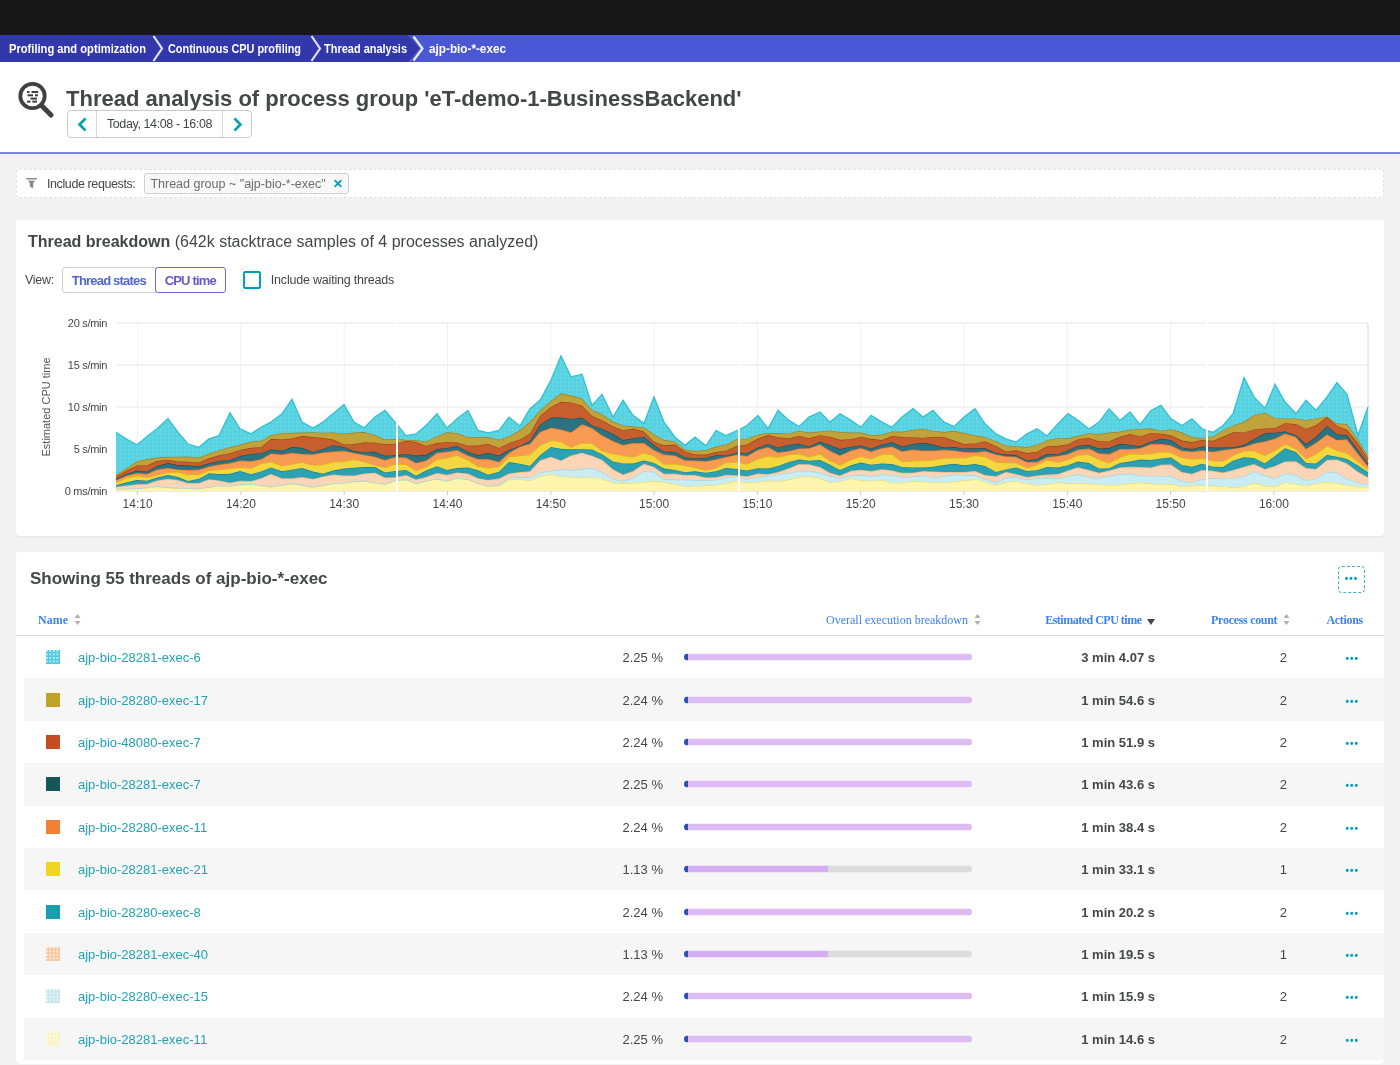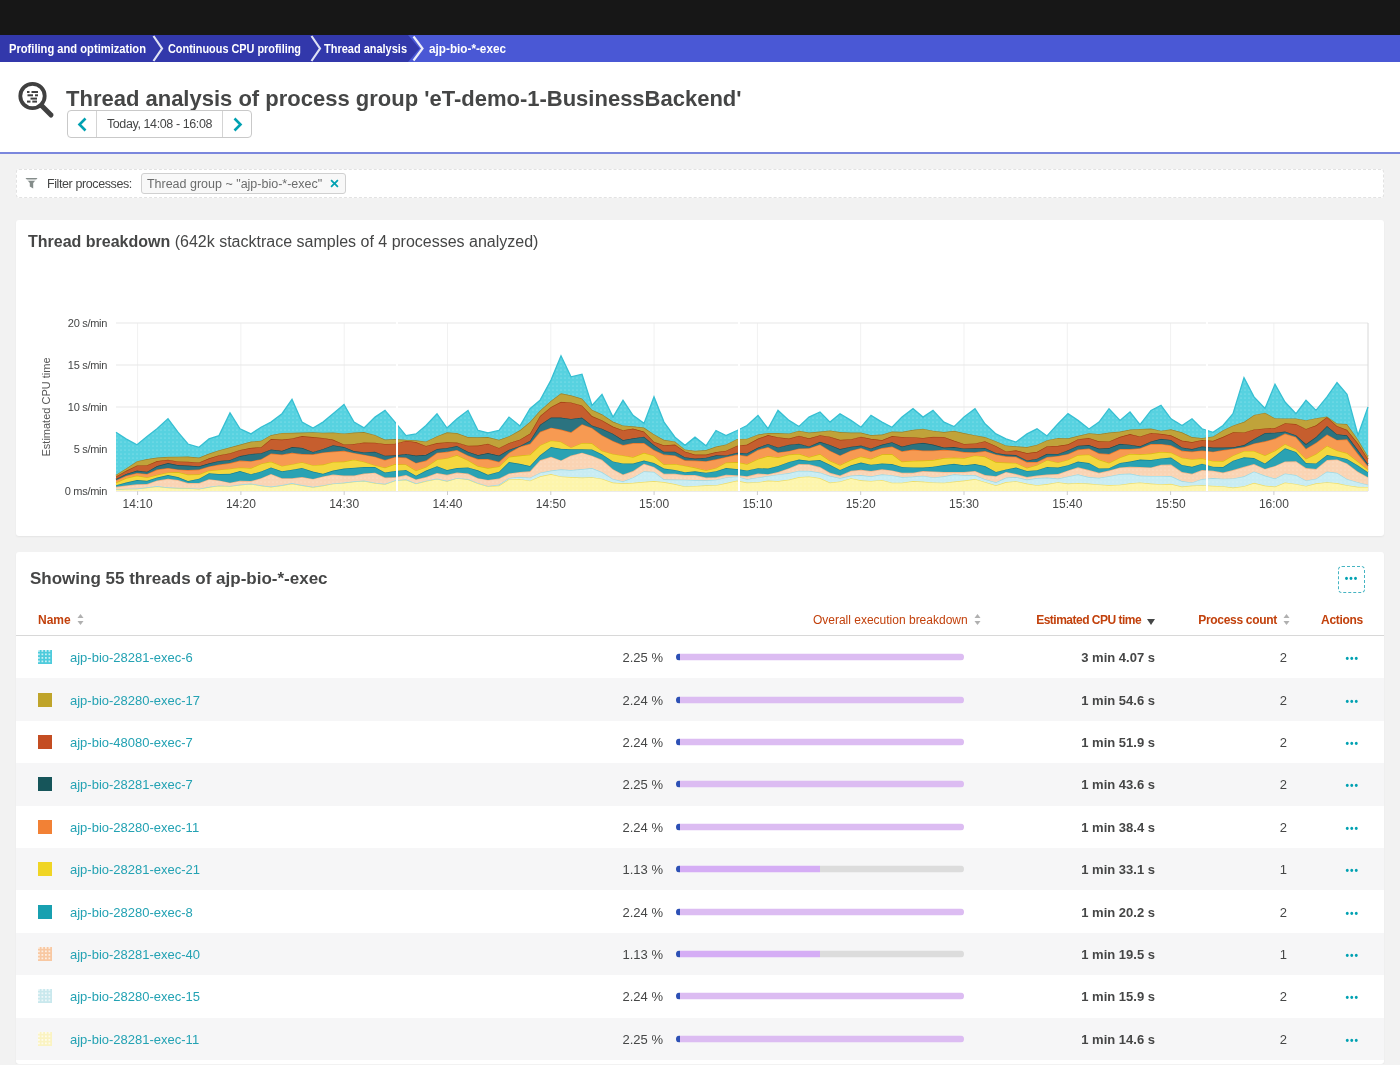--- a/index.html
+++ b/index.html
@@ -25,24 +25,24 @@
 .segbtn { height:26px; display:flex; align-items:center; justify-content:center; font-size:13px; letter-spacing:-0.8px; font-weight:bold; background:#fff; }
 .segbtn.left { width:94px; border:1px solid #d0d0d0; border-radius:3px 0 0 3px; color:#5066d5; }
 .segbtn.right { width:71px; border:1px solid #7668cf; border-radius:3px; color:#6459cc; margin-left:-1px; }
 .cbx { width:18px; height:18px; border:2px solid #00a1b2; border-radius:2px; margin:0 10px 0 17px; background:#fff; }
 .cbxlabel { font-size:12.5px; letter-spacing:-0.2px; }
 .chartbox { position:absolute; left:-16px; top:85px; width:1400px; height:230px; }
 .card2 { margin-top:16px; height:512px; position:relative; overflow:hidden; }
 .card2 h2 { position:absolute; left:14px; top:17px; font-size:17px; color:#454646; }
 .morebtn { position:absolute; right:19px; top:14px; width:27px; height:27px; border:1px dashed #45b4c2; border-radius:4px; display:flex; align-items:center; justify-content:center; }
 .morebtn span { color:#00a1b2; font-size:10px; font-weight:bold; letter-spacing:1px; margin-top:-3px; }
-.thead { position:absolute; left:0; right:0; top:53px; height:31px; border-bottom:1px solid #d8d8d8; font-size:12px; color:#c2410c; }
+.thead { position:absolute; left:0; right:0; top:53px; height:31px; border-bottom:1px solid #d8d8d8; font-size:12px; color:#3b82f6;font-family:Liberation Serif, serif; }
 .thead > div { position:absolute; top:8px; white-space:nowrap; }
 .si { vertical-align:-1px; margin-left:3px; }
-.trowwrap { position:absolute; top:84px; left:0; right:0; }
+.trowwrap { position:absolute; top:84px; left:8px; right:0; }
 .trow { height:42.4px; position:relative; font-size:13px; }
 .row-alt { background:#f6f6f7; }
 .trow .c-sw { position:absolute; left:22px; top:50%; transform:translateY(-50%); }
 .swatch { display:block; width:14px; height:14px; }
 .swatch-dot { background-image:radial-gradient(circle at 1px 1px, rgba(255,255,255,0.7) 0.8px, transparent 1px); background-size:3.5px 3.5px; }
 .trow .c-name { position:absolute; left:54px; top:50%; transform:translateY(-50%); color:#23a2b3; }
 .trow .c-pct { position:absolute; right:721px; top:50%; transform:translateY(-50%); }
 .trow .c-bar { position:absolute; left:660px; top:50%; transform:translateY(-50%); }
 .bar { display:flex; height:7px; border-radius:3.5px; overflow:hidden; }
 .seg-blue { width:4px; background:#2d50b5; }
@@ -98,28 +98,35 @@
           <path d="M2.5 1.5 L8.5 7.5 L2.5 13.5" fill="none" stroke="#00a1b2" stroke-width="2.6"></path>
         </svg>
       </div>
   </div>
 </div>
 <div class="filterbar">
   <svg width="13" height="11" viewBox="0 0 13 11">
       <path d="M0.5 0 H12.5 L8.2 5 V10.6 L4.8 8.4 V5 Z" fill="#848c8a"></path>
       <rect x="1.6" y="1.5" width="9.4" height="1.2" fill="#ffffff"></rect>
     </svg>
-  <span class="flabel">Filter processes:</span>
+  <span class="flabel">Include requests:</span>
   <div class="chip">
       <span>Thread group ~ "ajp-bio-*-exec"</span>
       <span class="x">✕</span>
     </div>
 </div>
 <div class="card card1">
   <h2>Thread breakdown <small>(642k stacktrace samples of 4 processes analyzed)</small></h2>
+  <div class="viewrow">
+    <span class="vlabel">View:</span>
+    <div class="segbtn left">Thread states</div>
+    <div class="segbtn right">CPU time</div>
+    <div class="cbx"></div>
+    <span class="cbxlabel">Include waiting threads</span>
+  </div>
   <div class="chartbox">
 <svg width="1400" height="230" viewBox="0 0 1400 230" font-family="Liberation Sans, sans-serif">
 <defs>
 <pattern id="p_ly" width="4" height="4" patternUnits="userSpaceOnUse">
             <rect width="4" height="4" fill="#fdf5ac"></rect>
             <circle cx="1" cy="1" r="0.55" fill="#ffffff" fill-opacity="0.45"></circle>
           </pattern>
 <pattern id="p_lc" width="4" height="4" patternUnits="userSpaceOnUse">
             <rect width="4" height="4" fill="#c8ecf3"></rect>
             <circle cx="1" cy="1" r="0.55" fill="#ffffff" fill-opacity="0.45"></circle>

